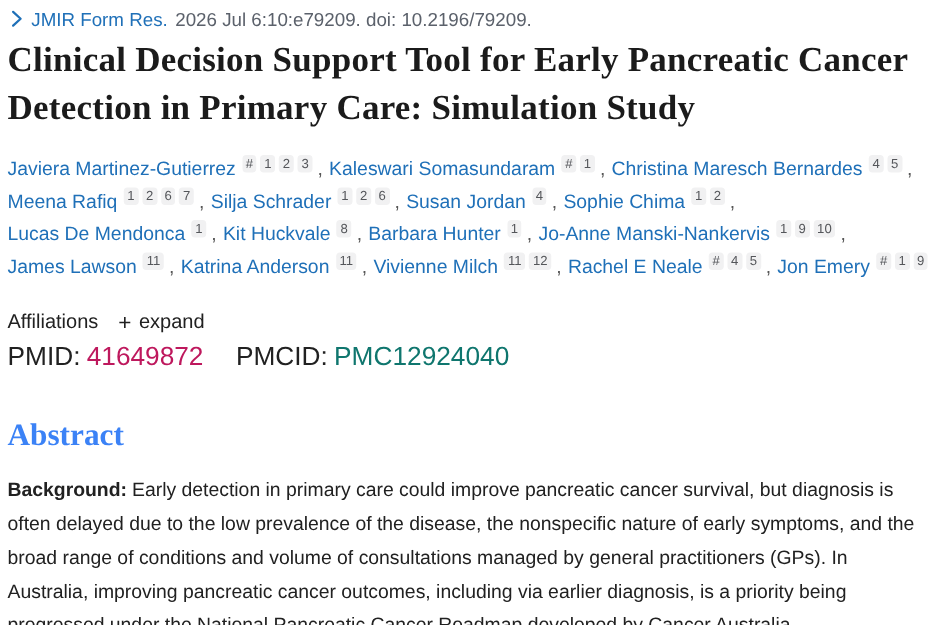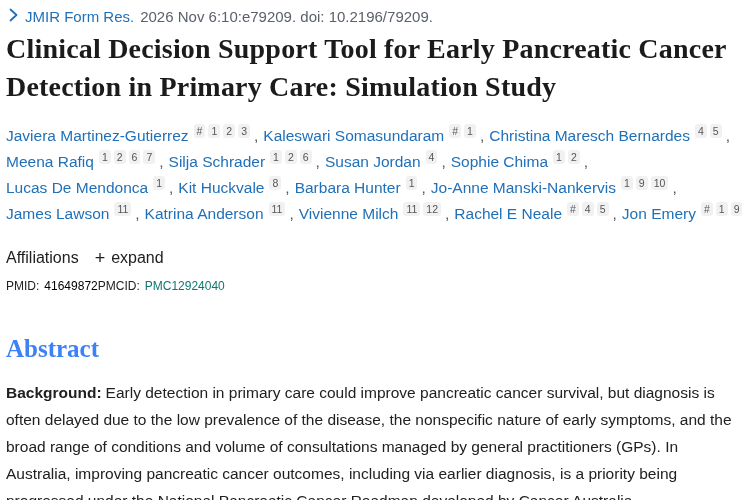--- a/index.html
+++ b/index.html
@@ -51,26 +51,26 @@
   }
   .expand-btn {
     background: none; border: none; font: inherit; color: #212121;
     margin-left: 16px; display: inline-flex; align-items: center; gap: 6px;
     cursor: pointer; padding: 0;
   }
   .plus { font-size: 18px; line-height: 18px; font-weight: 400; }
 
   
   .ids-row {
-    margin-top: 7px; font-size: 12px; line-height: 20px;
-    display: flex; align-items: center; 
+    margin-top: 7px; font-size: 21px; line-height: 20px;
+    display: flex; align-items: center; gap: 26px;
   }
   .id-group { display: inline-flex; align-items: center; gap: 5px; }
   .id-label { color: #212121; }
-  .id-value { color: #000000; }
+  .id-value { color: #be185d; }
   .id-link { color: #0f766e; text-decoration: none; cursor: pointer; }
   .ext-icon { display: inline-flex; margin-left: 2px; color: #1f70b8; cursor: pointer; }
 
   
   .abs-head {
     margin-top: 39px;
     font-family: "Liberation Serif", "DejaVu Serif", serif;
     font-weight: 700; font-size: 25px; line-height: 28px; color: #3b82f6;
   }
   .abs-text {
@@ -84,21 +84,21 @@
 
 <div class="page">
 
   <div class="citation-row">
     <span class="chev">
       <svg width="11" height="14" viewBox="0 0 11 14" fill="none">
         <polyline points="2.5,1.5 8.5,7 2.5,12.5" stroke="currentColor" stroke-width="1.8" stroke-linecap="round" stroke-linejoin="round" fill="none"></polyline>
       </svg>
     </span>
     <a class="journal-link">JMIR Form Res.</a>
-    <span class="cit-rest">2026 Nov 6:10:e79209. doi: 10.2196/79209.</span>
+    <span class="cit-rest">2026 Jul 6:10:e79209. doi: 10.2196/79209.</span>
   </div>
 
   <h1 class="title">Clinical Decision Support Tool for Early Pancreatic Cancer Detection in Primary Care: Simulation Study</h1>
 
   <div class="authors" id="authors">
       <div class="author-line"><a class="author-link">Javiera Martinez-Gutierrez</a><span class="sup-group"><span class="sup-box">#</span><span class="sup-box">1</span><span class="sup-box">2</span><span class="sup-box">3</span></span><span class="comma">,</span><a class="author-link">Kaleswari Somasundaram</a><span class="sup-group"><span class="sup-box">#</span><span class="sup-box">1</span></span><span class="comma">,</span><a class="author-link">Christina Maresch Bernardes</a><span class="sup-group"><span class="sup-box">4</span><span class="sup-box">5</span></span><span class="comma">,</span></div>
       <div class="author-line"><a class="author-link">Meena Rafiq</a><span class="sup-group"><span class="sup-box">1</span><span class="sup-box">2</span><span class="sup-box">6</span><span class="sup-box">7</span></span><span class="comma">,</span><a class="author-link">Silja Schrader</a><span class="sup-group"><span class="sup-box">1</span><span class="sup-box">2</span><span class="sup-box">6</span></span><span class="comma">,</span><a class="author-link">Susan Jordan</a><span class="sup-group"><span class="sup-box">4</span></span><span class="comma">,</span><a class="author-link">Sophie Chima</a><span class="sup-group"><span class="sup-box">1</span><span class="sup-box">2</span></span><span class="comma">,</span></div>
       <div class="author-line"><a class="author-link">Lucas De Mendonca</a><span class="sup-group"><span class="sup-box">1</span></span><span class="comma">,</span><a class="author-link">Kit Huckvale</a><span class="sup-group"><span class="sup-box">8</span></span><span class="comma">,</span><a class="author-link">Barbara Hunter</a><span class="sup-group"><span class="sup-box">1</span></span><span class="comma">,</span><a class="author-link">Jo-Anne Manski-Nankervis</a><span class="sup-group"><span class="sup-box">1</span><span class="sup-box">9</span><span class="sup-box">10</span></span><span class="comma">,</span></div>
       <div class="author-line"><a class="author-link">James Lawson</a><span class="sup-group"><span class="sup-box">11</span></span><span class="comma">,</span><a class="author-link">Katrina Anderson</a><span class="sup-group"><span class="sup-box">11</span></span><span class="comma">,</span><a class="author-link">Vivienne Milch</a><span class="sup-group"><span class="sup-box">11</span><span class="sup-box">12</span></span><span class="comma">,</span><a class="author-link">Rachel E Neale</a><span class="sup-group"><span class="sup-box">#</span><span class="sup-box">4</span><span class="sup-box">5</span></span><span class="comma">,</span><a class="author-link">Jon Emery</a><span class="sup-group"><span class="sup-box">#</span><span class="sup-box">1</span><span class="sup-box">9</span></span></div>
     </div>

